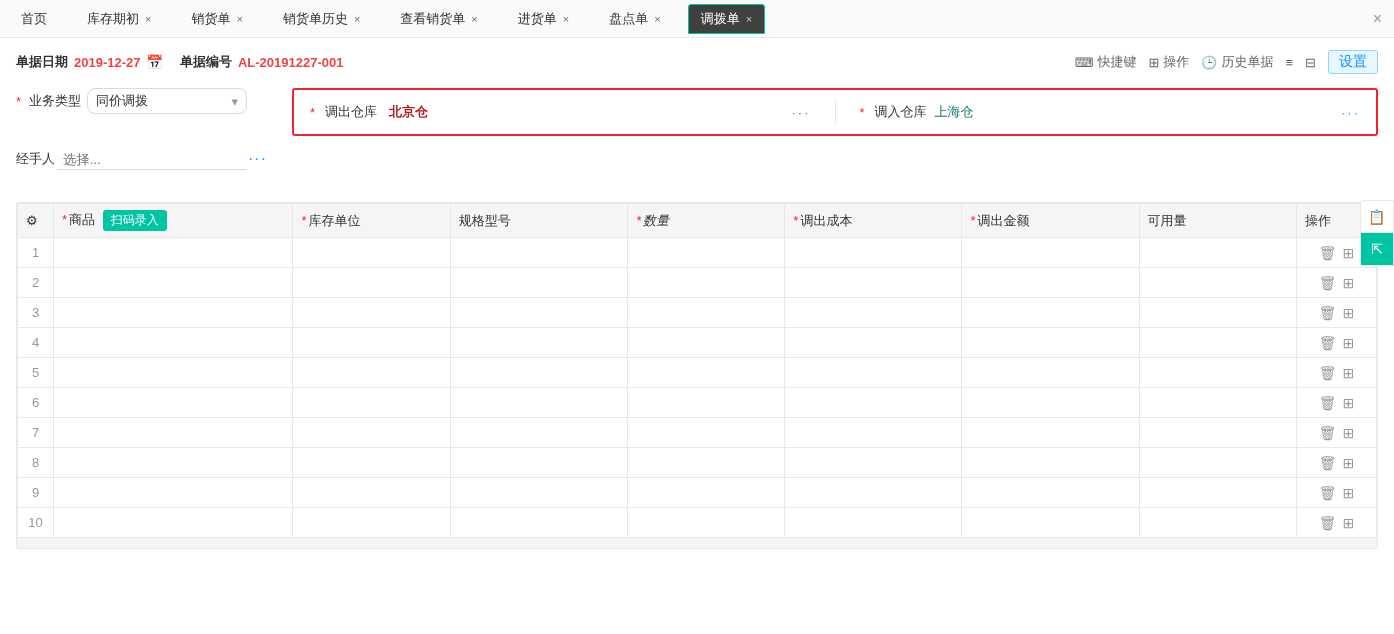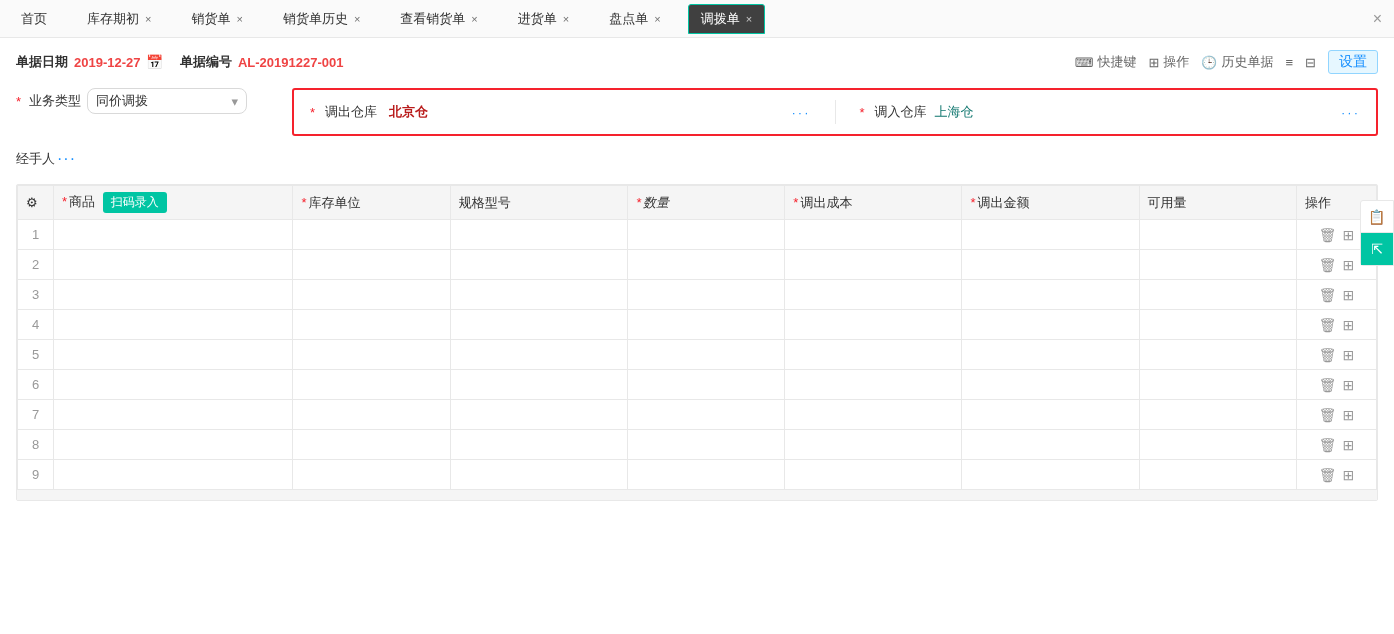--- a/index.html
+++ b/index.html
@@ -53,21 +53,21 @@
     
     .warehouse-section {
       border: 2px solid #f5222d; border-radius: 3px; padding: 10px 16px;
       display: flex; align-items: center; gap: 24px; flex: 1;
       min-width: 600px;
     }
     .warehouse-field { display: flex; align-items: center; gap: 8px; flex: 1; }
     .warehouse-divider { width: 1px; height: 24px; background: #e8e8e8; }
 
     
-    .handler-row { display: flex; gap: 2px; margin-bottom: 16px; }
+    .handler-row { display: flex; gap: 2px; margin-bottom: 32px; }
     .handler-input {
       border: none; border-bottom: 1px solid #d9d9d9; padding: 2px 6px;
       min-width: 120px; color: #999; outline: none; cursor: pointer;
     }
 
     
     .data-table-wrap { border: 1px solid #e8e8e8; border-radius: 2px; }
     .data-table {
       width: 100%; border-collapse: collapse; font-size: 13px;
     }
@@ -207,20 +207,21 @@
         <span class="required-star">*</span>
         <span class="form-label">调入仓库</span>
         <span style="color:#0f766e; font-weight:500; ">上海仓</span>
         <span style="margin-left:auto; color:#1890ff; cursor:pointer; letter-spacing:2px;">···</span>
       </div>
     </div>
   </div>
 
   <div class="handler-row">
     <span class="form-label">经手人</span>
+    <input class="handler-input" type="text" placeholder="选择..." style="">
     <span class="more-btn">···</span>
   </div>
 
   <div class="data-table-wrap">
     <div class="table-scroll-wrap">
       <table class="data-table">
         <thead>
           <tr>
             <th class="col-settings">
               <span>⚙</span>
@@ -385,20 +386,36 @@
               <td></td>
               <td></td>
               <td></td>
               <td class="col-op">
                 <div class="op-icons">
                   <span class="op-icon">🗑</span>
                   <span class="op-icon">⊞</span>
                 </div>
               </td>
             </tr>
+          <tr>
+              <td class="row-num">10</td>
+              <td></td>
+              <td></td>
+              <td></td>
+              <td></td>
+              <td></td>
+              <td></td>
+              <td></td>
+              <td class="col-op">
+                <div class="op-icons">
+                  <span class="op-icon">🗑</span>
+                  <span class="op-icon">⊞</span>
+                </div>
+              </td>
+            </tr>
 
 
         </tbody>
       </table>
     </div>
 
     <div class="scroll-bar-row"></div>
   </div>
 
 </div>

